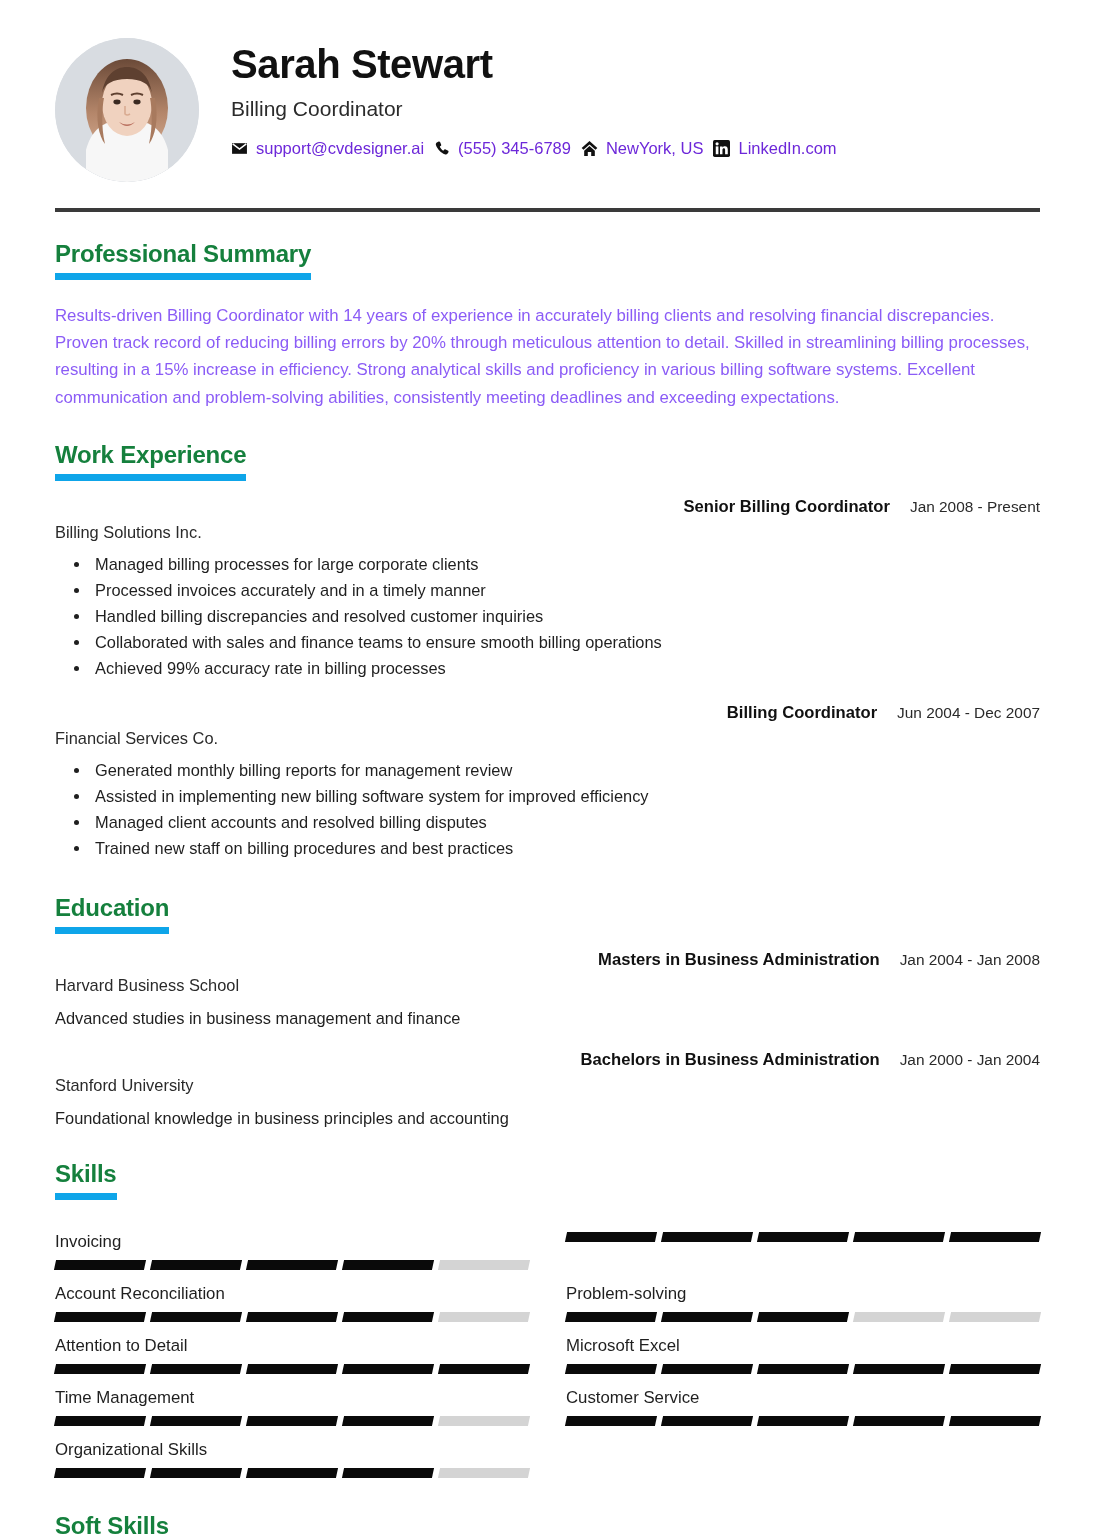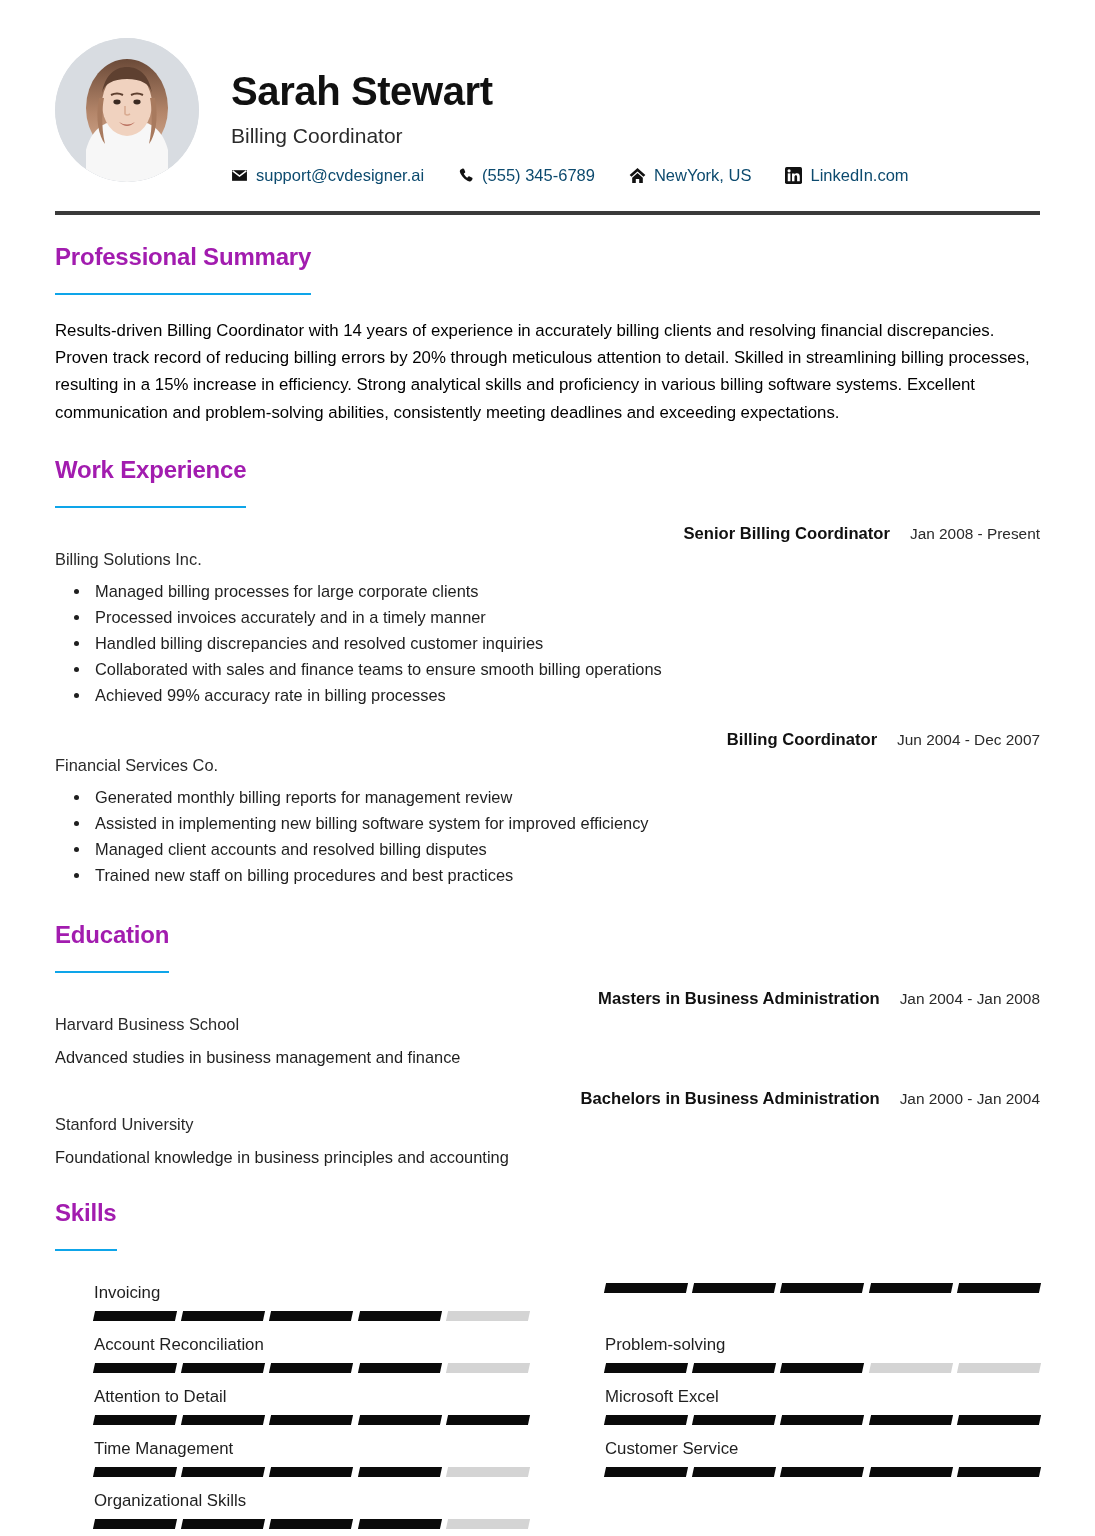--- a/index.html
+++ b/index.html
@@ -32,40 +32,40 @@
   .avatar {
     width: 144px;
     height: 144px;
     border-radius: 50%;
     overflow: hidden;
     background: #d9dde2;
     position: relative;
   }
   .avatar svg { display: block; width: 100%; height: 100%; }
 
-  .ident { padding-left: 30px; padding-top: 6px; margin-top: 27px; }
+  .ident { padding-left: 30px; padding-top: 6px; }
   .name {
     font-size: 40px;
     font-weight: bold;
     letter-spacing: -0.4px;
     line-height: 1.1;
     color: #111111;
   }
   .role {
     font-size: 21px;
     color: #2b2b2b;
     margin-top: 11px;
     font-weight: 400;
   }
   .contacts {
     display: flex;
-    gap: 34px;
+    gap: 10px;
     margin-top: 18px;
     font-size: 16.5px;
-    color: #0c4a6e;
+    color: #6d28d9;
   }
   .contact {
     display: flex;
     align-items: center;
     gap: 8px;
     white-space: nowrap;
   }
   .contact .ico { display: flex; align-items: center; }
   .contact .ico svg { display: block; fill: #111; }
 
@@ -76,31 +76,31 @@
     width: 100%;
   }
 
   
   .section { margin-top: 28px; }
   .sec-title-wrap { display: inline-block; }
   .sec-title {
     font-size: 24px;
     font-weight: bold;
     letter-spacing: -0.2px;
-    color: #a21caf;
-    padding-bottom: 22px;
-    border-bottom: 2px solid #0ea5e9;
+    color: #15803d;
+    padding-bottom: 5px;
+    border-bottom: 7px solid #0ea5e9;
     display: inline-block;
   }
 
   .summary-text {
     margin-top: 22px;
     font-size: 16.8px;
     line-height: 1.62;
-    color: #000000;
+    color: #8b5cf6;
     text-align: left;
     max-width: 995px;
   }
 
   
   .entry { margin-top: 16px; }
   .entry-head {
     display: flex;
     justify-content: flex-end;
     align-items: baseline;
@@ -149,21 +149,21 @@
   .education .entry + .entry { margin-top: 22px; }
 
   
   .skills-grid {
     margin-top: 18px;
     display: grid;
     grid-template-columns: 474px 474px;
     column-gap: 37px;
     row-gap: 0px;
   }
-  .skill { padding-top: 14px; margin-left: 39px; }
+  .skill { padding-top: 14px; }
   .skill-name {
     font-size: 16.8px;
     color: #1f1f1f;
     margin-bottom: 8px;
   }
   .bar {
     display: flex;
     gap: 6px;
     height: 10px;
   }

